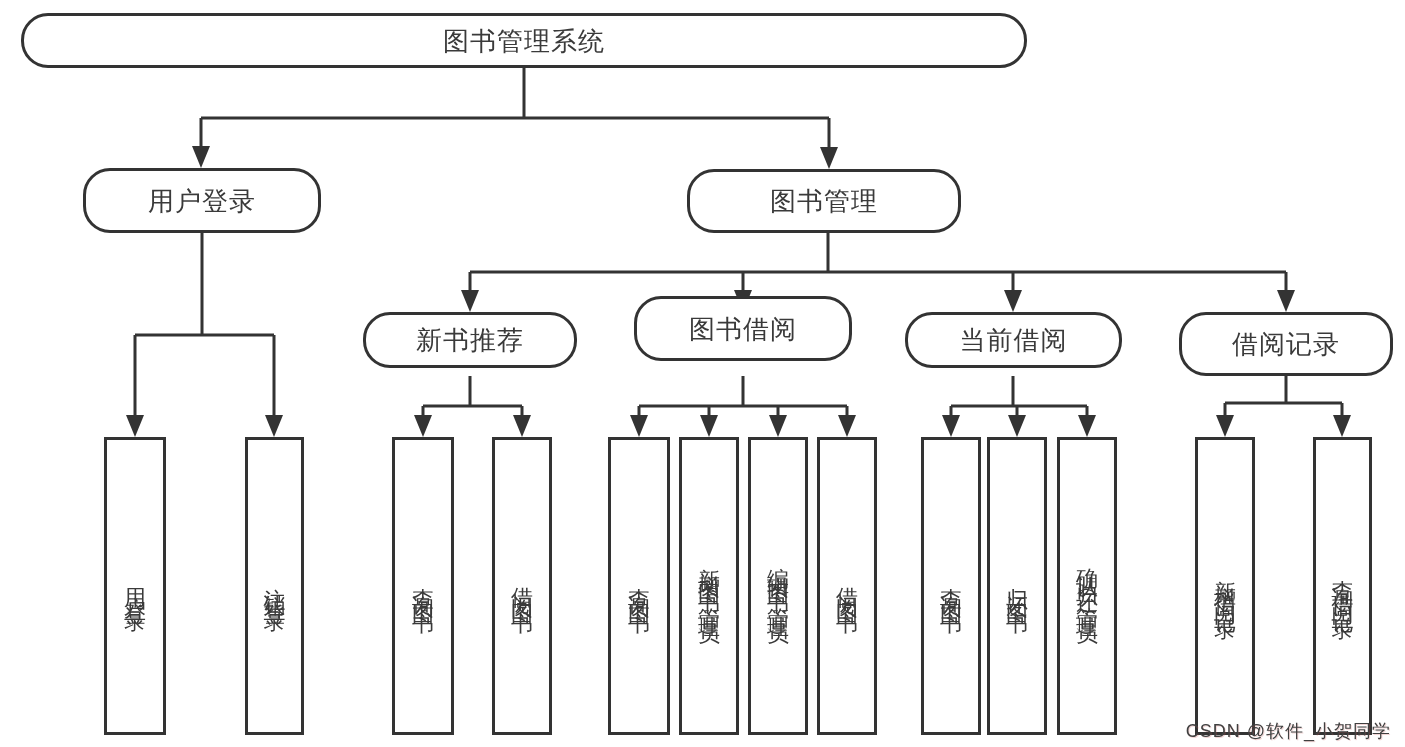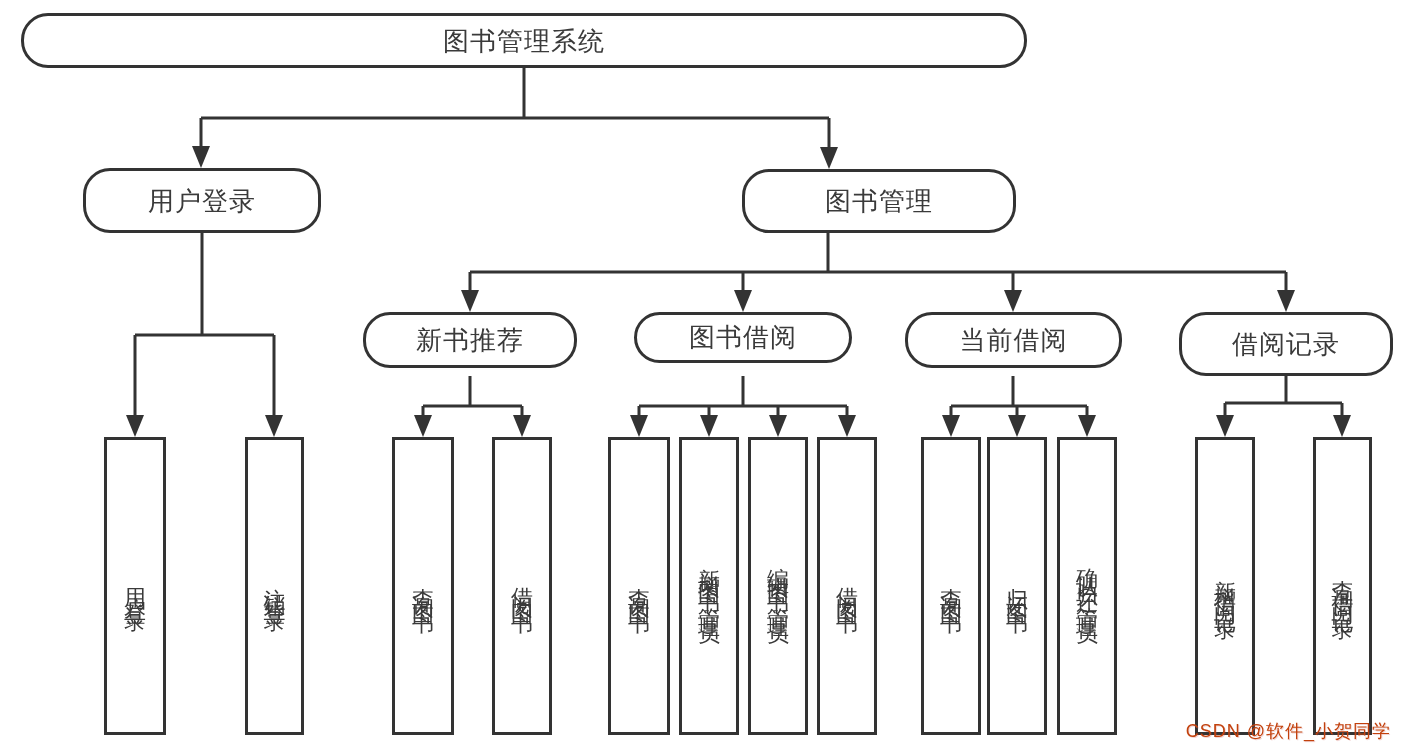--- a/index.html
+++ b/index.html
@@ -45,21 +45,21 @@
     text-orientation: mixed;
     font-size: 22px;
     letter-spacing: 8px;
     line-height: 1;
   }
   .watermark {
     position: absolute;
     right: 14px;
     bottom: 4px;
     font-size: 18px;
-    color: #c2410c;
+    color: #404040;
     letter-spacing: 1px;
     text-shadow: 1px 1px 0 rgba(205, 92, 92, 0.25);
     white-space: nowrap;
   }
 </style>
 </head>
 <body>
 
 <div class="canvas">
 
@@ -92,24 +92,24 @@
       <polygon points="1008,415 1026,415 1017,437"></polygon>
       <polygon points="1078,415 1096,415 1087,437"></polygon>
       <polygon points="1216,415 1234,415 1225,437"></polygon>
       <polygon points="1333,415 1351,415 1342,437"></polygon>
     </g>
   </svg>
 
   <div class="node hnode" style="left:21px; top:13px; width:1006px; height:55px;">图书管理系统</div>
 
   <div class="node hnode" style="left:83px; top:168px; width:238px; height:65px;">用户登录</div>
-  <div class="node hnode" style="left:742px; top:169px; width:274px; height:64px;">图书管理</div>
+  <div class="node hnode" style="left:687px; top:169px; width:274px; height:64px;">图书管理</div>
 
   <div class="node hnode" style="left:363px; top:312px; width:214px; height:56px;">新书推荐</div>
-  <div class="node hnode" style="left:634px; top:312px; width:218px; height:51px;font-family:Liberation Serif, serif;">图书借阅</div>
+  <div class="node hnode" style="left:634px; top:296px; width:218px; height:65px;">图书借阅</div>
   <div class="node hnode" style="left:905px; top:312px; width:217px; height:56px;">当前借阅</div>
   <div class="node hnode" style="left:1179px; top:312px; width:214px; height:64px;">借阅记录</div>
 
   <div class="node vnode" style="left:104px; top:437px; width:62px; height:298px;">用户登录</div>
   <div class="node vnode" style="left:245px; top:437px; width:59px; height:298px;">注销登录</div>
 
   <div class="node vnode" style="left:392px; top:437px; width:62px; height:298px;">查询图书</div>
   <div class="node vnode" style="left:492px; top:437px; width:60px; height:298px;">借阅图书</div>
 
   <div class="node vnode" style="left:608px; top:437px; width:62px; height:298px;">查询图书</div>

